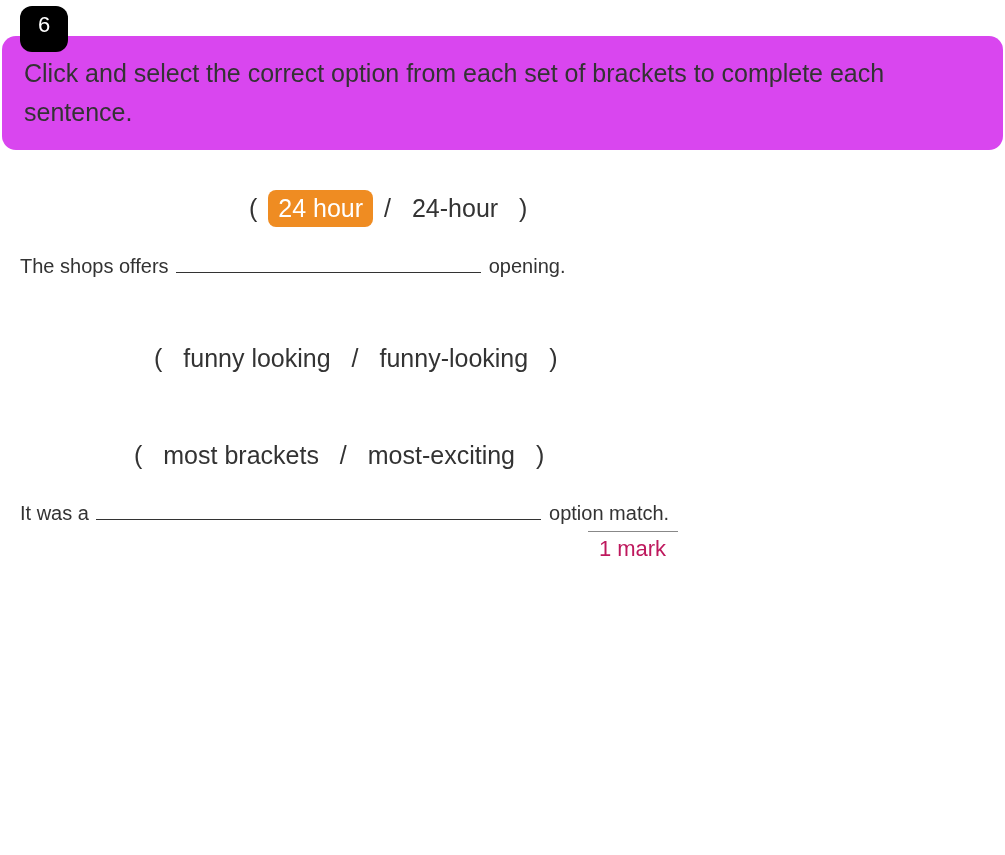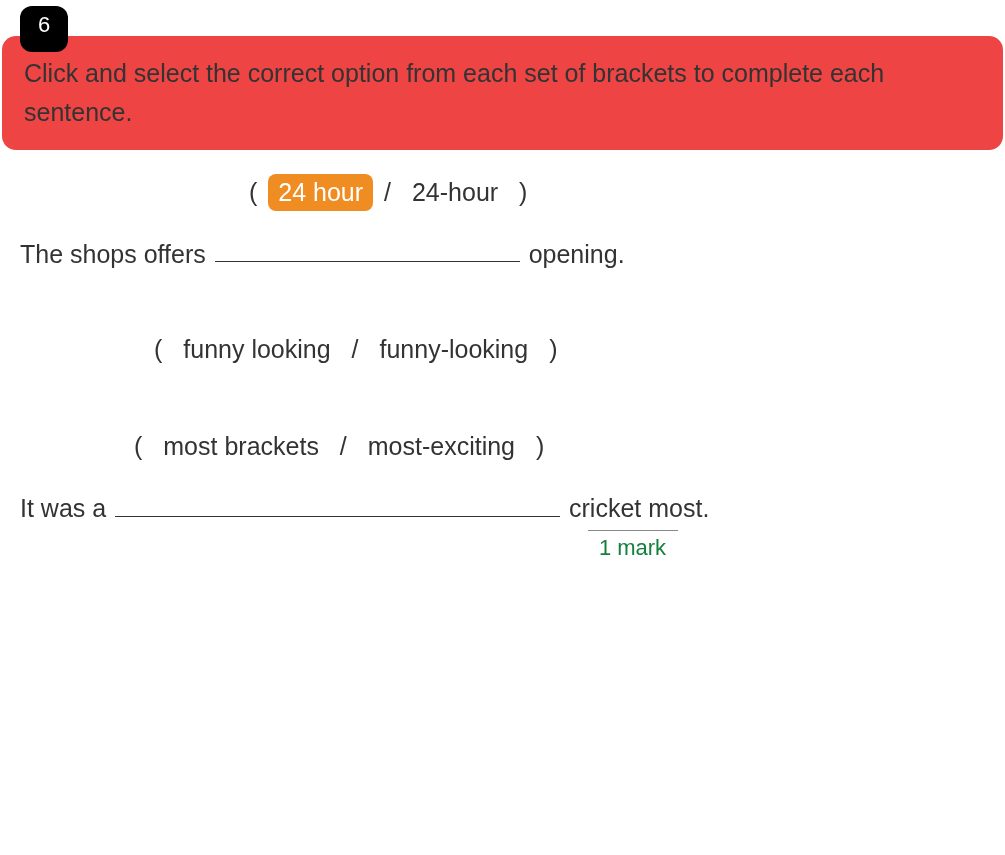--- a/index.html
+++ b/index.html
@@ -15,30 +15,30 @@
     background: #000;
     color: #fff;
     border-radius: 12px;
     padding: 6px 18px 14px 18px;
     margin-left: 20px;
     font-size: 22px;
     position: relative;
     top: 6px;
   }
   .instruction {
-    background: #ef4444;
+    background: #d946ef;
     border-radius: 14px;
     padding: 18px 22px;
     margin: -10px 2px 0 2px;
     font-size: 25px;
     line-height: 1.55;
     color: #333;
   }
   .content {
-    padding: 24px 20px 20px 20px;
+    padding: 40px 20px 20px 20px;
   }
   .question-block {
     margin-bottom: 60px;
   }
   .options-row {
     text-align: left;
     margin-bottom: 24px;
     font-size: 25px;
     white-space: nowrap;
   }
@@ -50,35 +50,35 @@
   }
   .opt.selected {
     background: #ef8c22;
     color: #fff;
   }
   .paren, .slash {
     display: inline-block;
     padding: 0 4px;
   }
   .sentence-row {
-    font-size: 25px;
+    font-size: 20px;
     line-height: 1.4;
     white-space: nowrap;
   }
   .blank {
     display: inline-block;
     border-bottom: 1.5px solid #333;
     height: 1.1em;
     vertical-align: baseline;
     margin: 0 2px;
   }
   .mark-row {
     text-align: center;
     font-size: 22px;
-    color: #15803d;
+    color: #be185d;
     margin-top: -4px;
     padding-left: 260px;
     text-decoration: underline;
   }
   .mark-line {
     display: inline-block;
     border-top: 1px solid #888;
     padding-top: 4px;
     min-width: 90px;
   }
@@ -128,21 +128,21 @@
     <div class="options-row" style="padding-left:110px;">
       <span class="paren">(</span>
       <span class="opt">most brackets</span>
       <span class="slash">/</span>
       <span class="opt">most-exciting</span>
       <span class="paren">)</span>
     </div>
     <div class="sentence-row">
       <span>It was a </span>
       <span class="blank" style="width:445px;"></span>
-      <span>cricket most.</span>
+      <span>option match.</span>
     </div>
   </div>
 
   <div class="mark-row">
     <span class="mark-line">1 mark</span>
   </div>
 
 </div>
 
 

